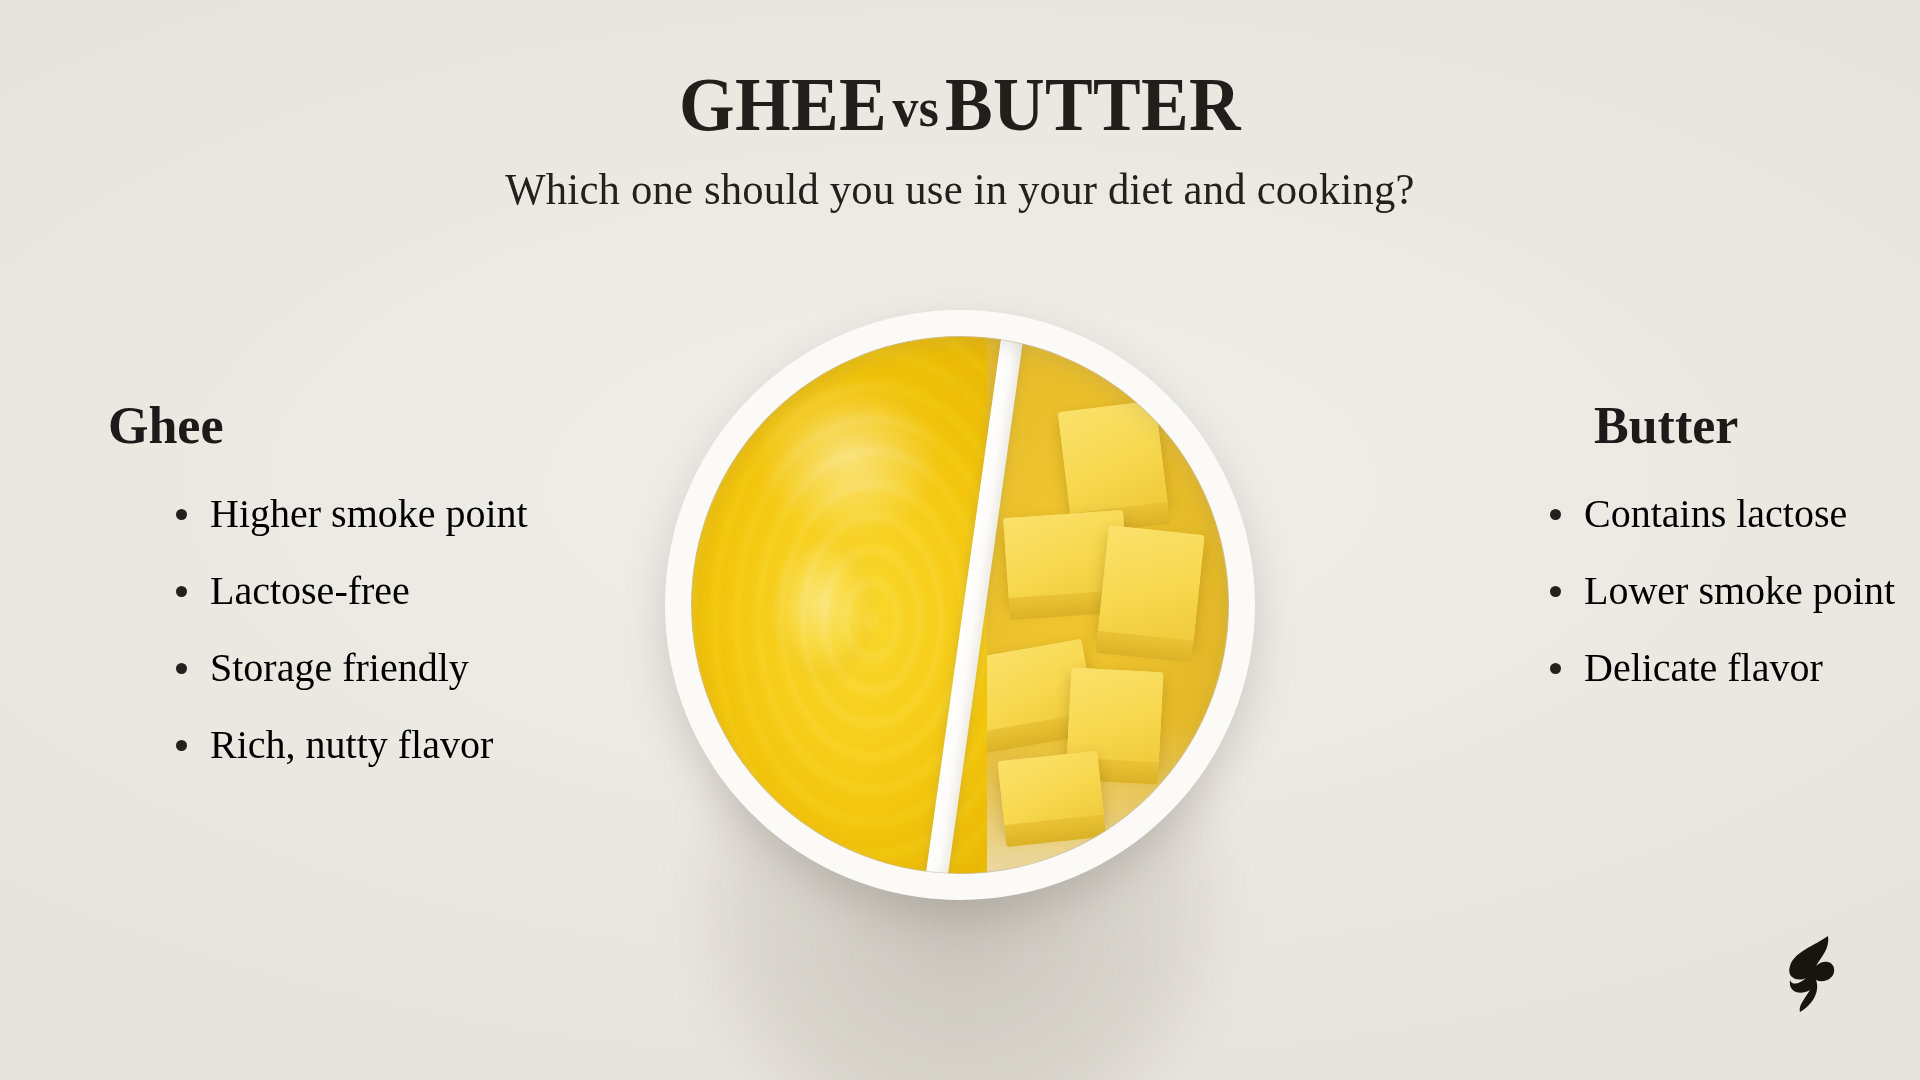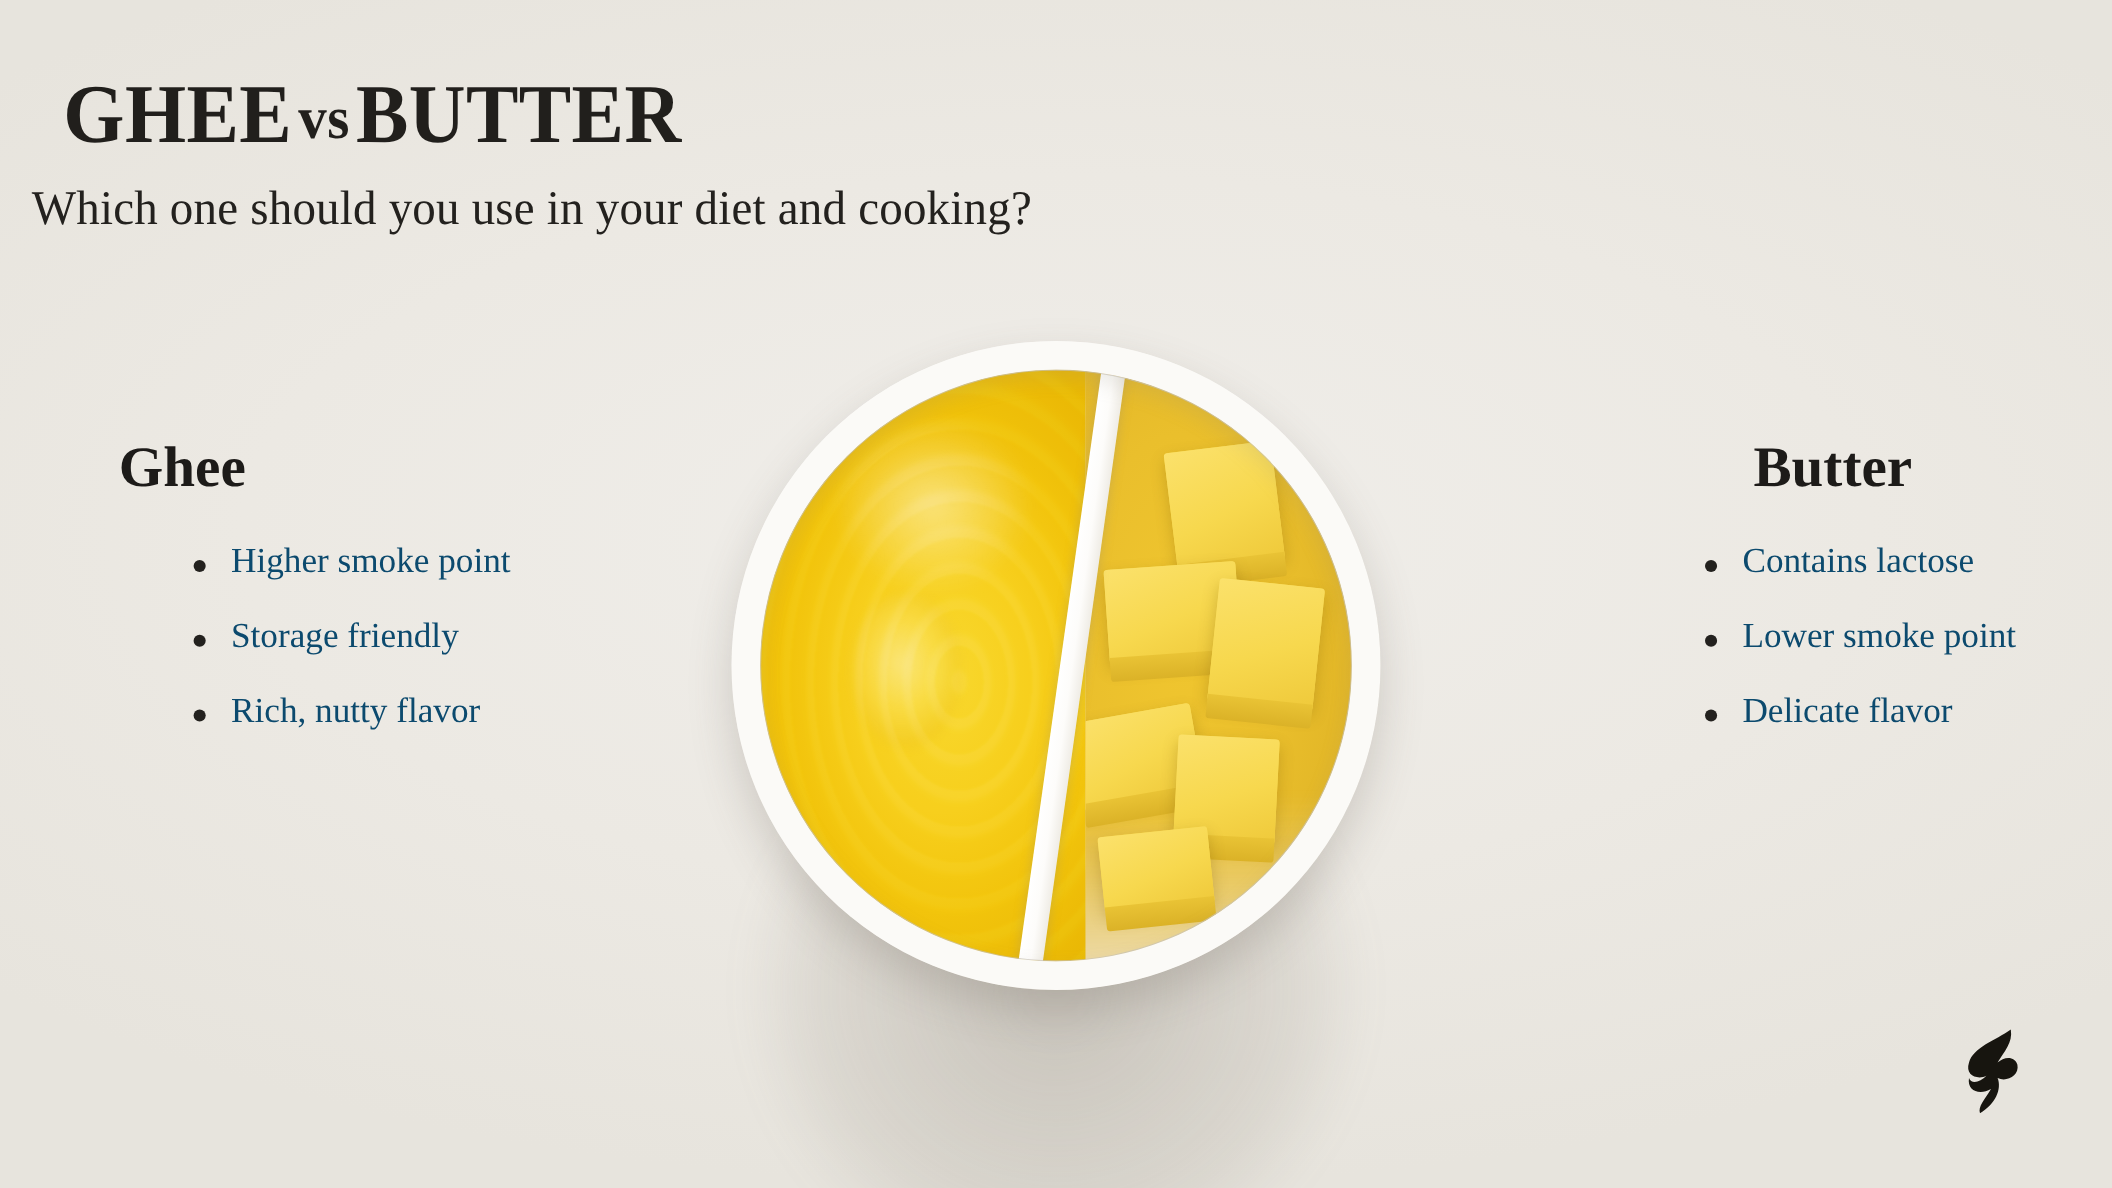--- a/index.html
+++ b/index.html
@@ -31,21 +31,21 @@
     position: absolute;
     inset: 0;
   }
 
   
   .header {
     position: absolute;
     top: 66px;
     left: 0;
     width: 100%;
-    text-align: left;
+    text-align: center;
   }
 
   .main-title {
     font-size: 76px;
     font-weight: 700;
     letter-spacing: 0.4px;
     line-height: 1.0;
     color: #211f1c;
     font-family: "Liberation Serif", "DejaVu Serif", serif;
     transform: scaleX(0.94);
@@ -84,25 +84,25 @@
     line-height: 1;
     margin-bottom: 40px;
   }
   .col-right .col-heading { margin-left: 92px; }
 
   .bullets {
     list-style: none;
   }
   .bullets li {
     position: relative;
-    font-size: 32px;
+    font-size: 40px;
     line-height: 1.1;
     padding-left: 42px;
     margin-bottom: 33px;
-    color: #0c4a6e;
+    color: #000000;
     white-space: nowrap;
   }
   .col-left .bullets { margin-left: 60px; }
   .col-right .bullets { margin-left: 40px; }
 
   .bullets li .dot {
     position: absolute;
     left: 8px;
     top: 17px;
     width: 11px;
@@ -296,20 +296,21 @@
     <div class="main-title">
       <span>GHEE</span><span class="vs">vs</span><span>BUTTER</span>
     </div>
     <div class="subtitle">Which one should you use in your diet and cooking?</div>
   </div>
 
   <div class="col col-left">
     <div class="col-heading">Ghee</div>
     <ul class="bullets">
       <li><span class="dot"></span><span>Higher smoke point</span></li>
+      <li><span class="dot"></span><span>Lactose-free</span></li>
       <li><span class="dot"></span><span>Storage friendly</span></li>
       <li><span class="dot"></span><span>Rich, nutty flavor</span></li>
     </ul>
   </div>
 
   <div class="col col-right">
     <div class="col-heading">Butter</div>
     <ul class="bullets">
       <li><span class="dot"></span><span>Contains lactose</span></li>
       <li><span class="dot"></span><span>Lower smoke point</span></li>

